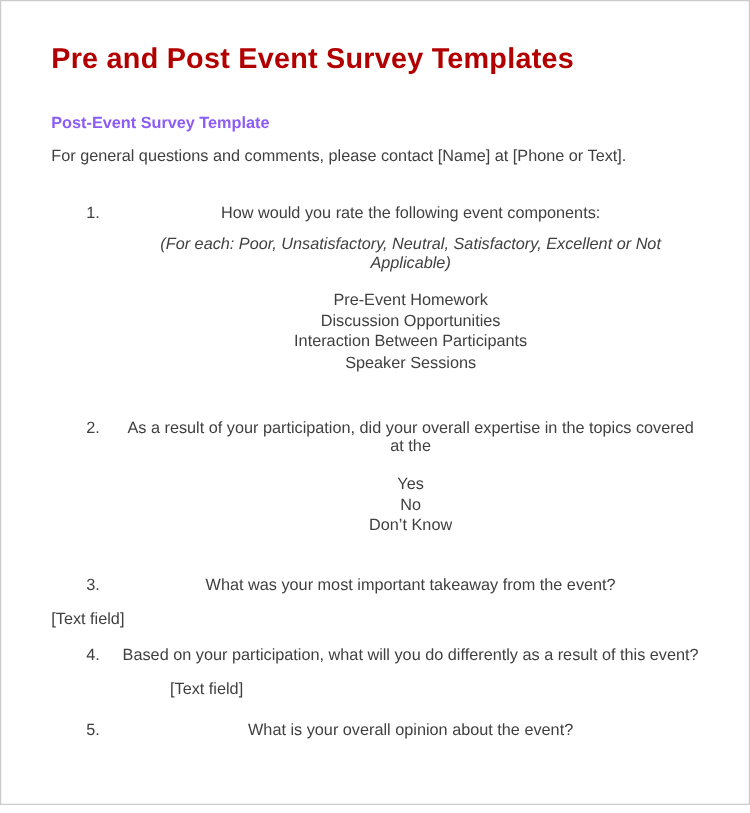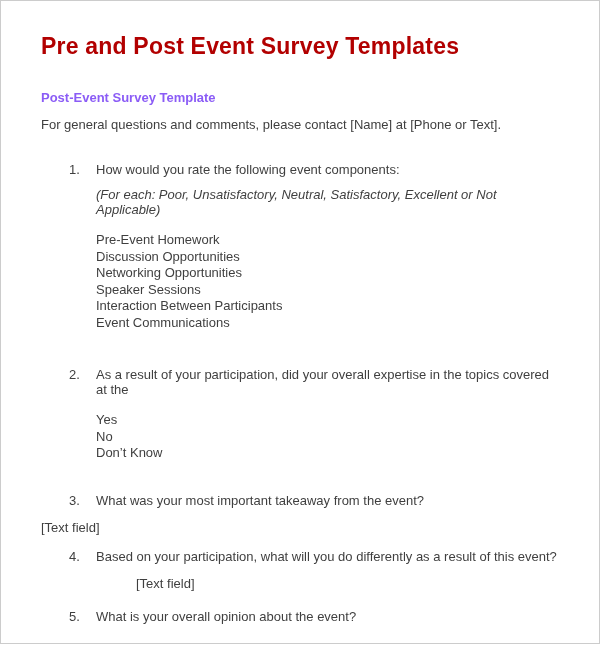--- a/index.html
+++ b/index.html
@@ -33,21 +33,21 @@
   }
   .q {
     display: flex;
     align-items: flex-start;
   }
   .qnum {
     width: 27px;
     margin-left: 28px;
     flex: 0 0 auto;
   }
-  .qbody { flex: 1 1 auto; }
+  .qbody { flex: 1 1 auto; text-align: center; }
   .qtext { margin: 0; }
   .qnote {
     font-style: italic;
     margin: 10px 0 0 0;
   }
   .opts {
     margin-top: 15px;
     line-height: 16.5px;
   }
   .mb-q1 { margin-bottom: 36px; }
@@ -75,24 +75,22 @@
   <p class="intro">For general questions and comments, please contact [Name] at [Phone or Text].</p>
 
   <div class="q mb-q1">
     <span class="qnum">1.</span>
     <div class="qbody">
       <p class="qtext">How would you rate the following event components:</p>
       <p class="qnote">(For each: Poor, Unsatisfactory, Neutral, Satisfactory, Excellent or Not Applicable)</p>
       <div class="opts">
         <div>Pre-Event Homework</div>
         <div>Discussion Opportunities</div>
-        <div>Networking Opportunities</div>
+        <div>Interaction Between Participants</div>
         <div>Speaker Sessions</div>
-        <div>Interaction Between Participants</div>
-        <div>Event Communications</div>
       </div>
     </div>
   </div>
 
   <div class="q mb-q2">
     <span class="qnum">2.</span>
     <div class="qbody">
       <p class="qtext">As a result of your participation, did your overall expertise in the topics covered at the</p>
       <div class="opts">
         <div>Yes</div>

